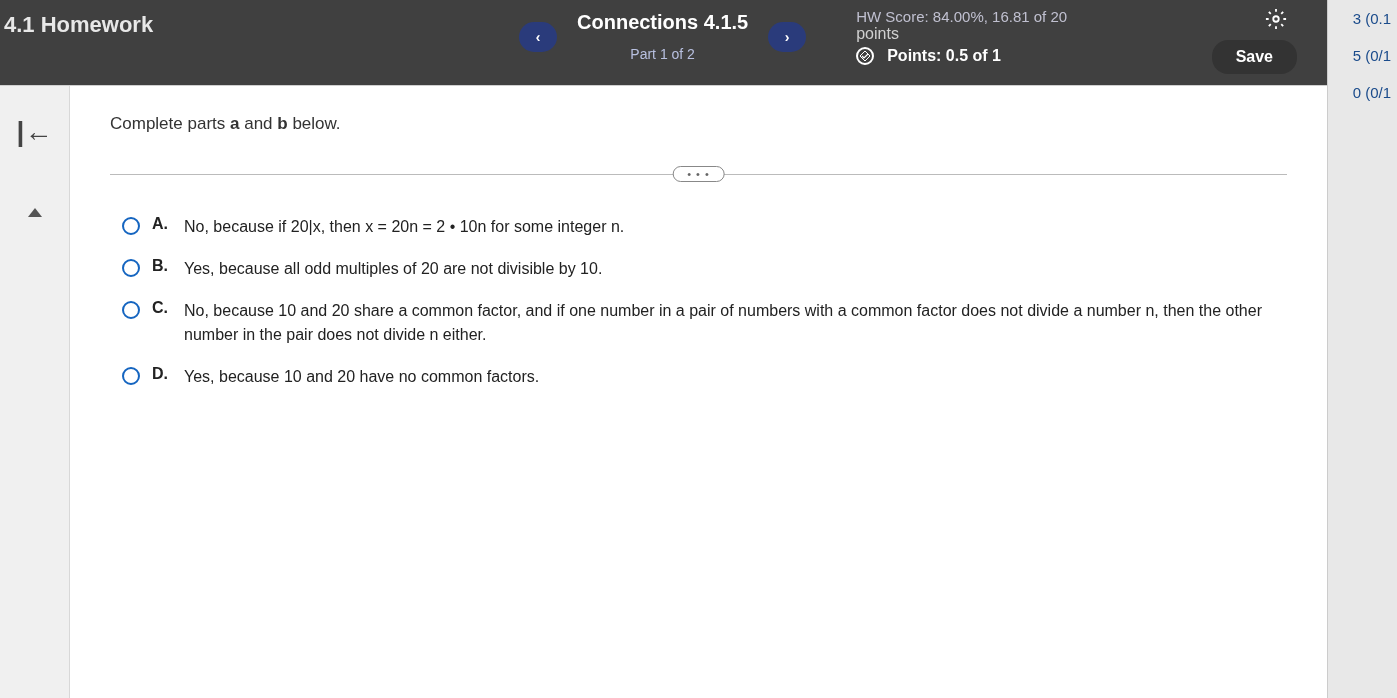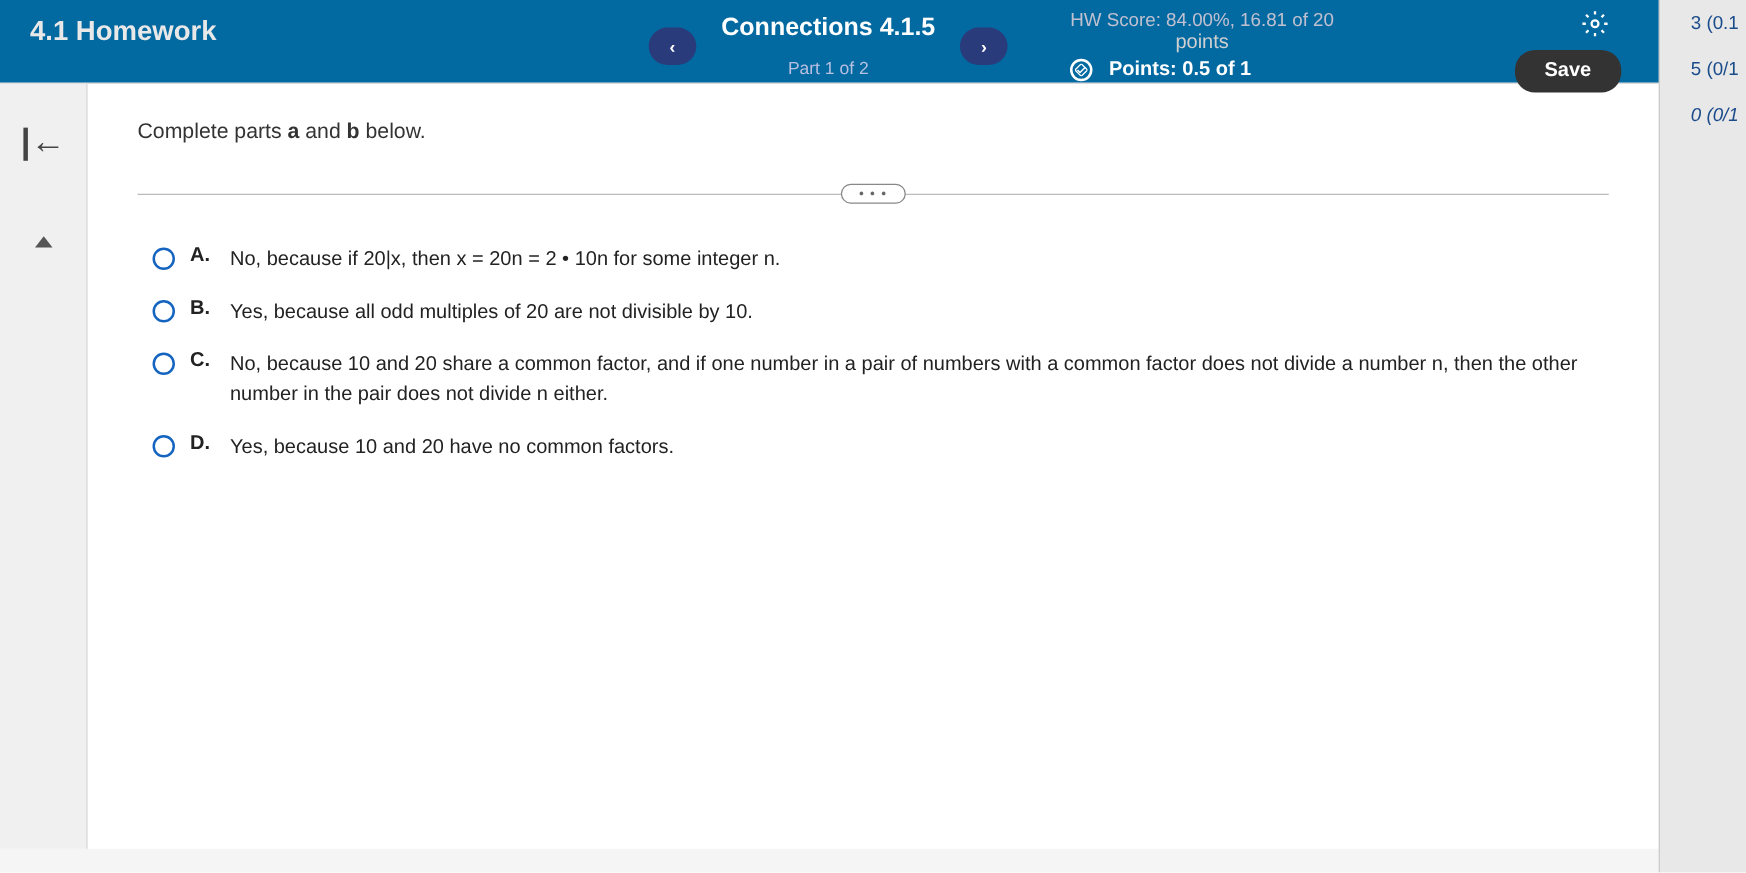--- a/index.html
+++ b/index.html
@@ -9,26 +9,26 @@
       font-family: Arial, Helvetica, sans-serif;
     }
     body {
       width: 1397px;
       height: 698px;
       background: #f5f5f5;
       overflow: hidden;
       position: relative;
     }
     .header {
-      background: #0369a1;
-      color: white;
-      height: 66px;
+      background: #404040;
+      color: white;
+      height: 85px;
       display: flex;
       align-items: flex-start;
-      padding: 8px 24px;
+      padding: 8px 4px;
       position: relative;
     }
     .hw-title {
       font-size: 22px;
       font-weight: bold;
       color: #e8e8e8;
       margin-right: 40px;
       padding-top: 4px;
     }
     .nav-section {
@@ -62,21 +62,20 @@
     }
     .nav-subtitle {
       font-size: 14px;
       color: #b8c0e0;
       margin-top: 12px;
     }
     .score-section {
       margin-left: 30px;
       font-size: 15px;
       color: #d0d0d0;
-      text-align: center;
     }
     .score-line1 {
       color: #c0c0d0;
       font-size: 15px;
     }
     .points-label {
       color: #d0d0d0;
       font-size: 16px;
     }
     .points-line {
@@ -274,21 +273,21 @@
       </svg>
     </span>
   </div>
 
   <button class="save-btn">Save</button>
 </div>
 
 <div class="right-strip">
   <div>3 (0.1</div>
   <div style="margin-top:12px;">5 (0/1</div>
-  <div style="margin-top:12px;font-style:italic;">0 (0/1</div>
+  <div style="margin-top:12px;">0 (0/1</div>
 </div>
 
 <div class="main-area">
   <div class="left-gutter">
     <div class="collapse-btn">
       <span>|←</span>
     </div>
     <div class="caret-up"></div>
   </div>
 

